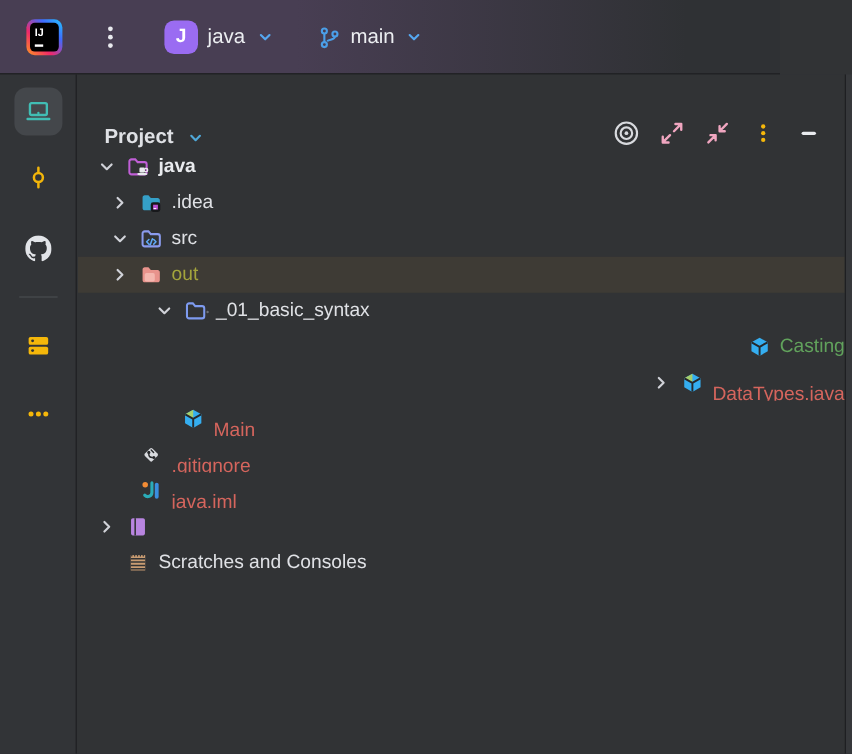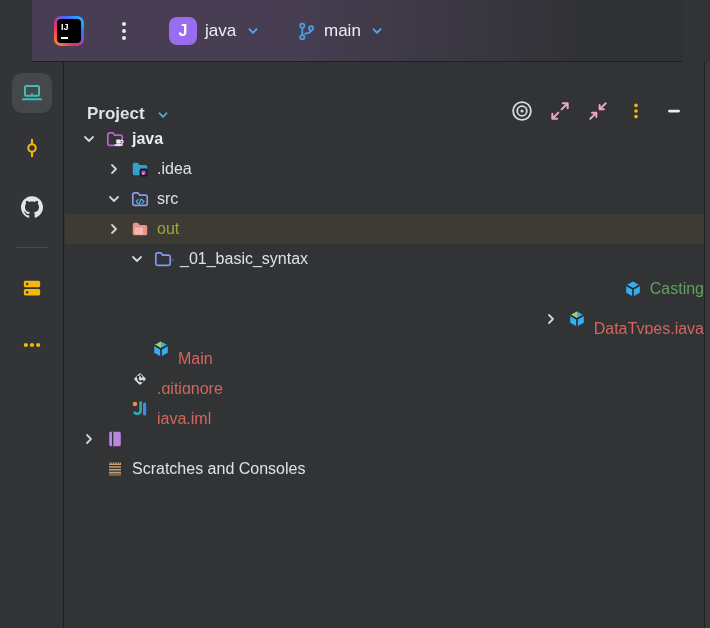--- a/index.html
+++ b/index.html
@@ -2,21 +2,21 @@
 <html style="--topbar-left: #483E53; --topbar-right: #2F3134; --panel-bg: #313335; --border: #1E1F22; --accent-blue: #4FA6E8; --badge-purple: #9A6CF2; --text-primary: #DFE1E5; --text-muted: #83868B; --vcs-red: #D5655D; --vcs-green: #61A25C; --vcs-ignored: #A3A43C; --row-selected-bg: #3E3B35; --focus-fill: #494B4F; --focus-border: #6E7175; --icon-yellow: #F2B50A; --icon-pink: #F0A6C0; --icon-teal: #41BDB4;"><head>
 <meta charset="utf-8">
 <style>
   * { margin:0; padding:0; box-sizing:border-box; }
   html,body { width:710px; height:628px; overflow:hidden; background:#313335;
     font-family:"Liberation Sans","DejaVu Sans",sans-serif; }
 
   
   .topbar { position:absolute; left:0; top:0; width:650px; height:62px;
     background:linear-gradient(90deg, var(--topbar-left) 0%, var(--topbar-left) 38%, var(--topbar-right) 88%);
-    border-bottom:1px solid var(--border); z-index:5;margin-left:32px; }
+    border-bottom:1px solid var(--border); z-index:5; }
   .applogo { position:absolute; left:22px; top:16px; width:30px; height:30px; border-radius:7px;
     background:linear-gradient(225deg,#21c8ff 0%,#3f6bff 30%,#f0286a 65%,#ff9a1f 100%);
     display:flex; align-items:center; justify-content:center; }
   .applogo .inner { width:24px; height:24px; border-radius:4px; background:#000; position:relative; }
   .applogo .ij { position:absolute; left:4px; top:3px; font-size:9px; font-weight:bold; color:#fff; letter-spacing:0px;}
   .applogo .bar { position:absolute; left:4px; bottom:4px; width:7px; height:2px; background:#fff; }
   .kebab-v { position:absolute; left:82px; top:19px; width:20px; height:24px; display:flex; flex-direction:column;
     align-items:center; justify-content:center; gap:3px; cursor:pointer;}
   .kebab-v i { width:4px; height:4px; border-radius:50%; background:#e9eaee; }
   .proj-widget { position:absolute; left:137px; top:17px; height:28px; display:flex; align-items:center; gap:8px; cursor:pointer;}
@@ -38,21 +38,21 @@
   .panel-header { height:62px; display:flex; align-items:flex-end; padding:0 17px 0 22px; }
   .panel-title { font-size:17px; font-weight:600; color:var(--text-primary); }
   .panel-title-chev { margin-left:9px; display:flex; cursor:pointer;}
   .ph-actions { margin-left:auto; display:flex; align-items:center; gap:12px; }
   .ph-btn { width:26px; height:26px; display:flex; align-items:center; justify-content:center; cursor:pointer; }
 
   
   .tree { position:relative; }
   .row { position:relative; height:30px; display:flex; align-items:center; font-size:16px;
     color:var(--text-primary); white-space:nowrap; overflow:hidden; cursor:pointer;}
-  .lvl0 { padding-left:14px; } .lvl1 { padding-left:39px; }
+  .lvl0 { padding-left:14px; } .lvl1 { padding-left:25px; }
   .lvl2 { padding-left:60px; } .lvl3 { padding-left:58px;justify-content:flex-end; }
   .row.sel { background:var(--row-selected-bg); }
   .focus-ring { position:absolute; left:47px; right:15px; top:1px; bottom:1px;
     background:var(--focus-fill); border:1px solid var(--focus-border); border-radius:8px; }
   .row > * { position:relative; }
   .chev { width:26px; flex:0 0 26px; height:20px; display:flex; align-items:center; }
   .ti { width:20px; height:20px; flex:0 0 20px; margin-right:7px; }
   .lbl {}
   .lbl.bold { font-weight:600; color:#e9ebee; }
   .lbl.red { color:var(--vcs-red);margin-top:20px; }

